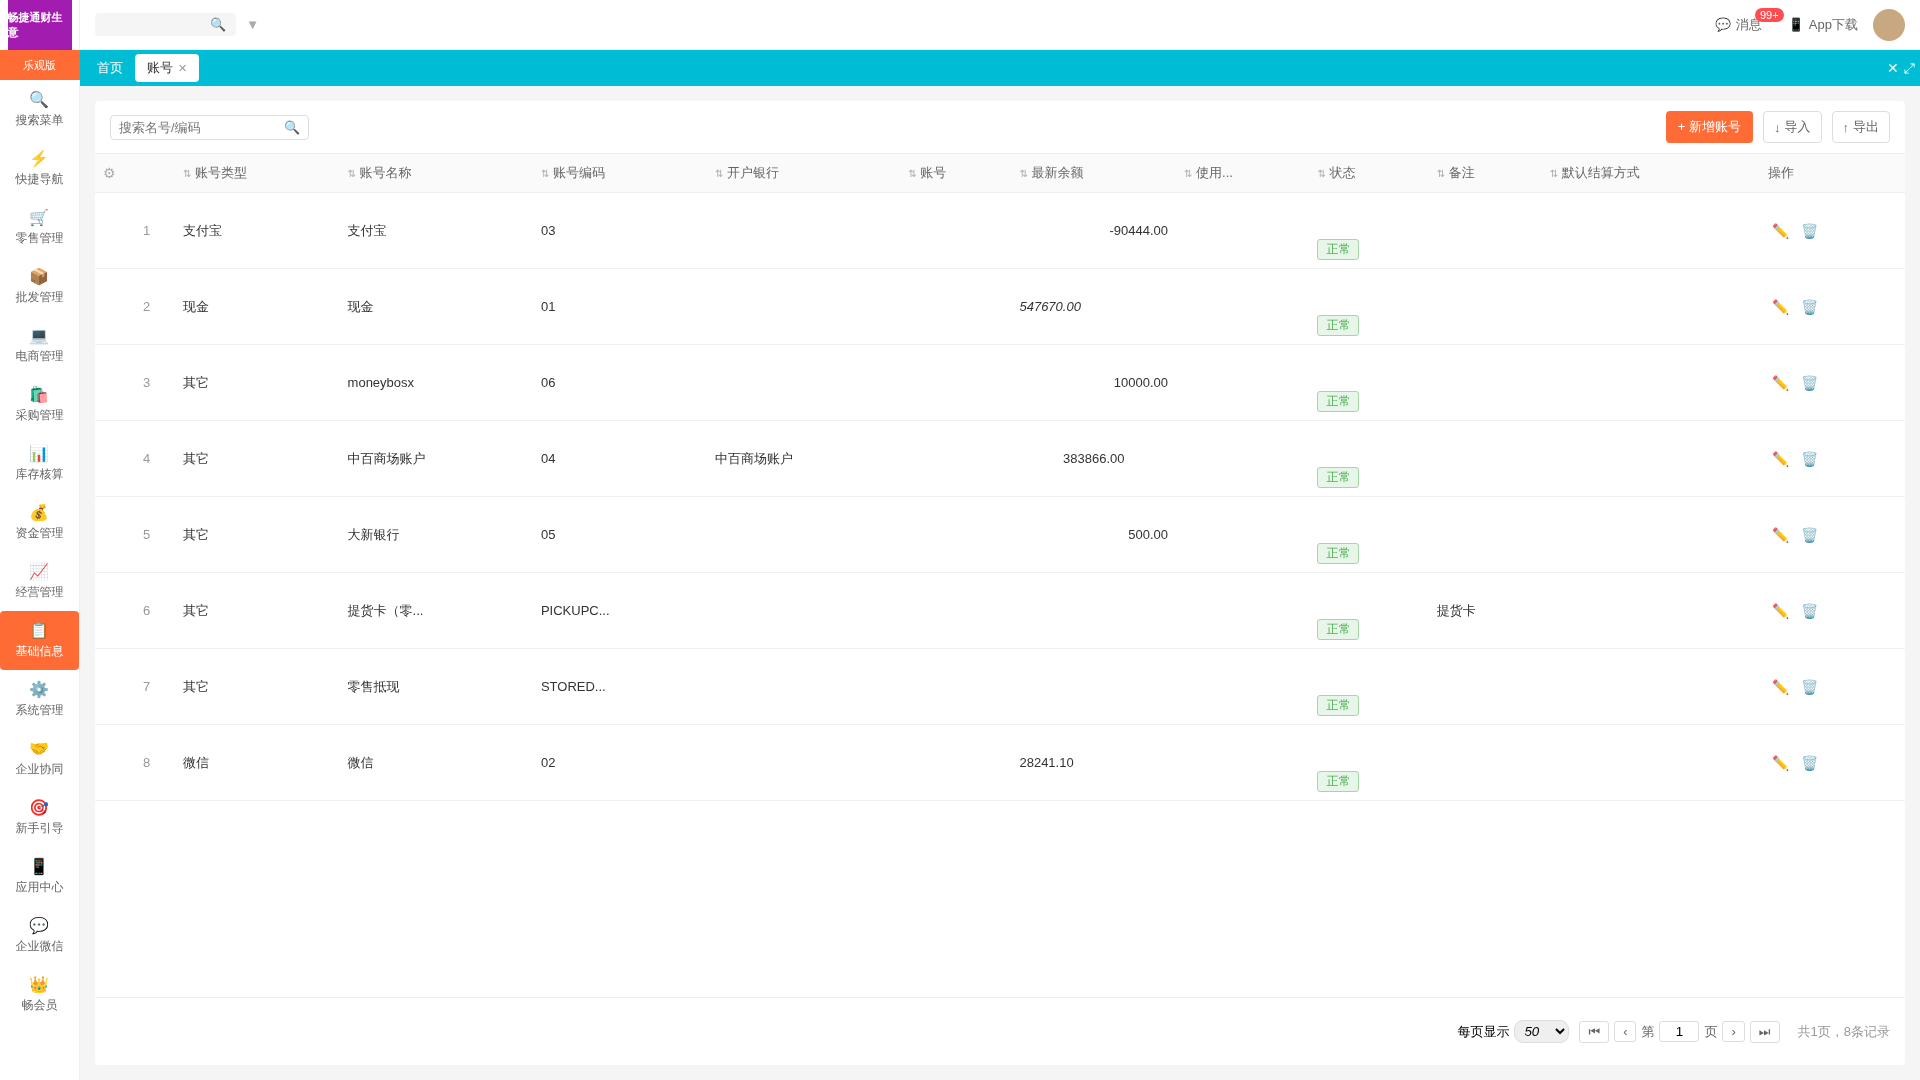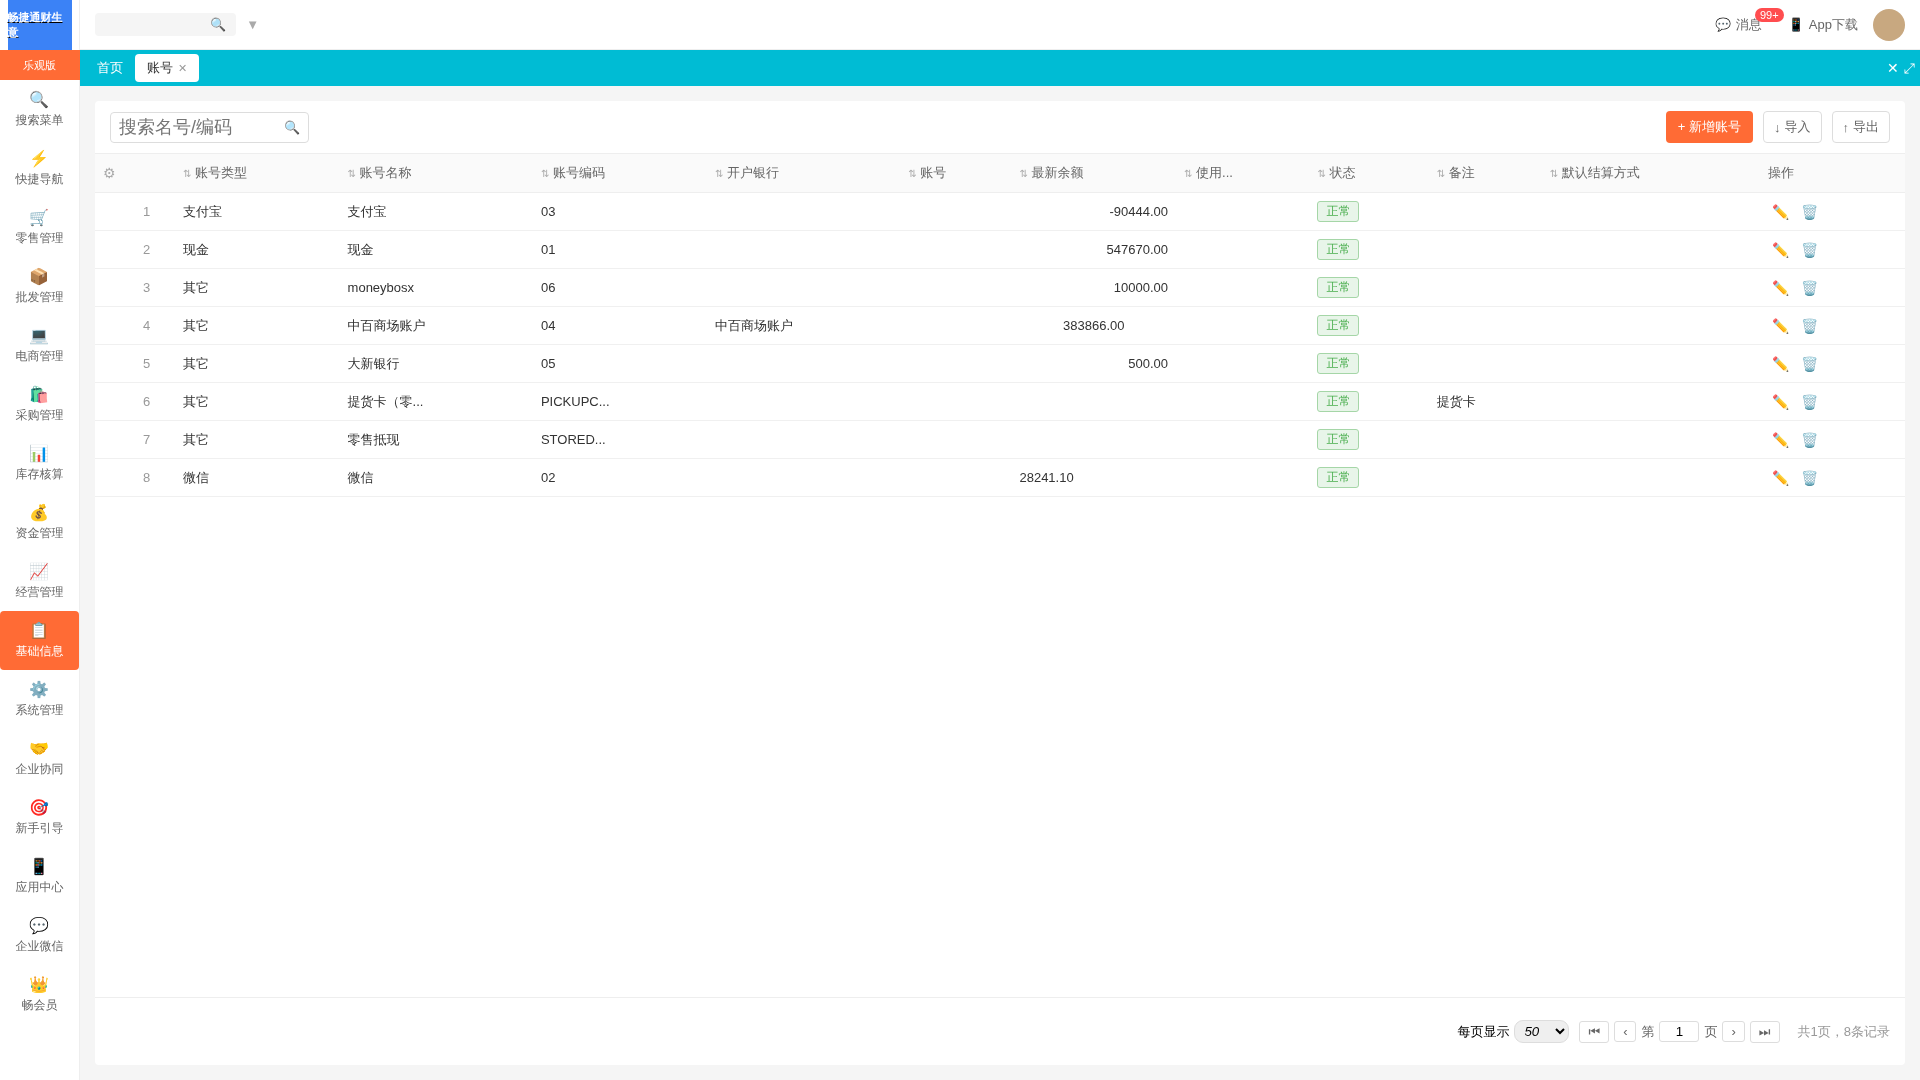--- a/index.html
+++ b/index.html
@@ -1,20 +1,20 @@
 <!DOCTYPE html>
 <html><head>
   <meta charset="utf-8">
   <style>
     * { box-sizing: border-box; margin: 0; padding: 0; }
     body { font-family: 'Microsoft YaHei', Arial, sans-serif; font-size: 13px; background: #f5f5f5; display: flex; height: 1080px; overflow: hidden; }
 
     
     .sidebar { width: 80px; background: #fff; display: flex; flex-direction: column; align-items: center; padding-top: 0; border-right: 1px solid #eee; }
-    .sidebar-logo { width: 64px; height: 50px; background: #3b82f6; display: flex; align-items: center; justify-content: center; text-decoration: underline; }
+    .sidebar-logo { width: 64px; height: 50px; background: #a21caf; display: flex; align-items: center; justify-content: center; }
     .sidebar-logo-text { color: white; font-size: 11px; font-weight: bold; }
     .sidebar-item { width: 100%; padding: 10px 5px; display: flex; flex-direction: column; align-items: center; cursor: pointer; color: #666; font-size: 12px; text-align: center; }
     .sidebar-item.active { background: #ff6b35; color: white; border-radius: 4px; }
     .sidebar-item .icon { font-size: 16px; margin-bottom: 3px; }
     .sidebar-plat { width: 80px; height: 30px; background: #ff6b35; display: flex; align-items: center; justify-content: center; color: white; font-size: 11px; }
 
     
     .main { flex: 1; display: flex; flex-direction: column; overflow: hidden; }
 
     
@@ -36,32 +36,32 @@
     .tabbar-actions { margin-left: auto; display: flex; gap: 5px; }
     .tabbar-action-btn { background: transparent; border: none; color: white; cursor: pointer; font-size: 14px; }
 
     
     .content { flex: 1; background: #f5f5f5; padding: 15px; overflow-y: auto; display: flex; flex-direction: column; }
     .content-card { background: white; border-radius: 4px; flex: 1; display: flex; flex-direction: column; overflow: hidden; }
 
     
     .toolbar { padding: 10px 15px; display: flex; align-items: center; justify-content: space-between; border-bottom: 1px solid #eee; }
     .search-box { display: flex; align-items: center; border: 1px solid #ddd; border-radius: 4px; padding: 4px 8px; gap: 5px; }
-    .search-box input { border: none; outline: none; font-size: 18px; width: 150px; color: #14532d; }
+    .search-box input { border: none; outline: none; font-size: 13px; width: 150px; color: #14532d; }
     .toolbar-right { display: flex; gap: 10px; }
     .btn-primary { background: #ff6b35; color: white; border: none; border-radius: 4px; padding: 6px 12px; cursor: pointer; font-size: 13px; }
     .btn-secondary { background: white; color: #666; border: 1px solid #ddd; border-radius: 4px; padding: 6px 10px; cursor: pointer; font-size: 13px; display: flex; align-items: center; gap: 4px; }
 
     
     .table-container { flex: 1; overflow-y: auto; }
     table { width: 100%; border-collapse: collapse; }
     th { background: #fafafa; font-weight: 500; color: #666; border-bottom: 1px solid #eee; padding: 10px 8px; text-align: left; font-size: 13px; white-space: nowrap; }
     td { padding: 8px 8px; border-bottom: 1px solid #f0f0f0; color: #333; font-size: 13px; }
     .sort-icon { color: #aaa; font-size: 10px; }
-    .status-badge { display: inline-block; background: #e8f5e9; color: #4caf50; border: 1px solid #a5d6a7; border-radius: 3px; padding: 1px 8px; font-size: 12px; }
+    .status-badge { display: inline-block; background: #e8f5e9; color: #4caf50; border: 1px solid #a5d6a7; border-radius: 3px; padding: 1px 8px; font-size: 12px; margin-top: 38px; }
     .action-btn { background: transparent; border: none; cursor: pointer; color: #999; font-size: 14px; padding: 2px 4px; }
     .settings-icon { color: #aaa; cursor: pointer; font-size: 14px; }
 
     
     .pagination { padding: 22px 15px; display: flex; align-items: center; justify-content: flex-end; gap: 10px; border-top: 1px solid #eee; }
     .page-size-select { display: flex; align-items: center; gap: 5px; }
     .page-size-select select { border: 1px solid #ddd; border-radius: 9px; padding: 2px 5px; outline: none; font-style: italic; }
     .page-nav { display: flex; align-items: center; gap: 5px; }
     .page-btn { background: white; border: 1px solid #ddd; border-radius: 3px; padding: 2px 8px; cursor: pointer; color: #666; font-size: 13px; }
     .page-input { border: 1px solid #ddd; border-radius: 3px; padding: 2px 5px; width: 40px; text-align: center; outline: none; }
@@ -262,21 +262,21 @@
     </td>
   </tr>
               <tr>
     <td></td>
     <td style="color:#999;">2</td>
     <td>现金</td>
     <td>现金</td>
     <td>01</td>
     <td></td>
     <td></td>
-    <td style="text-align:right;">547670.00</td>
+    <td style="text-align:left;font-style:italic;">547670.00</td>
     <td></td>
     <td><span class="status-badge">正常</span></td>
     <td></td>
     <td></td>
     <td>
       <button class="action-btn" title="编辑">✏️</button>
       <button class="action-btn" title="删除">🗑️</button>
     </td>
   </tr>
               <tr>

